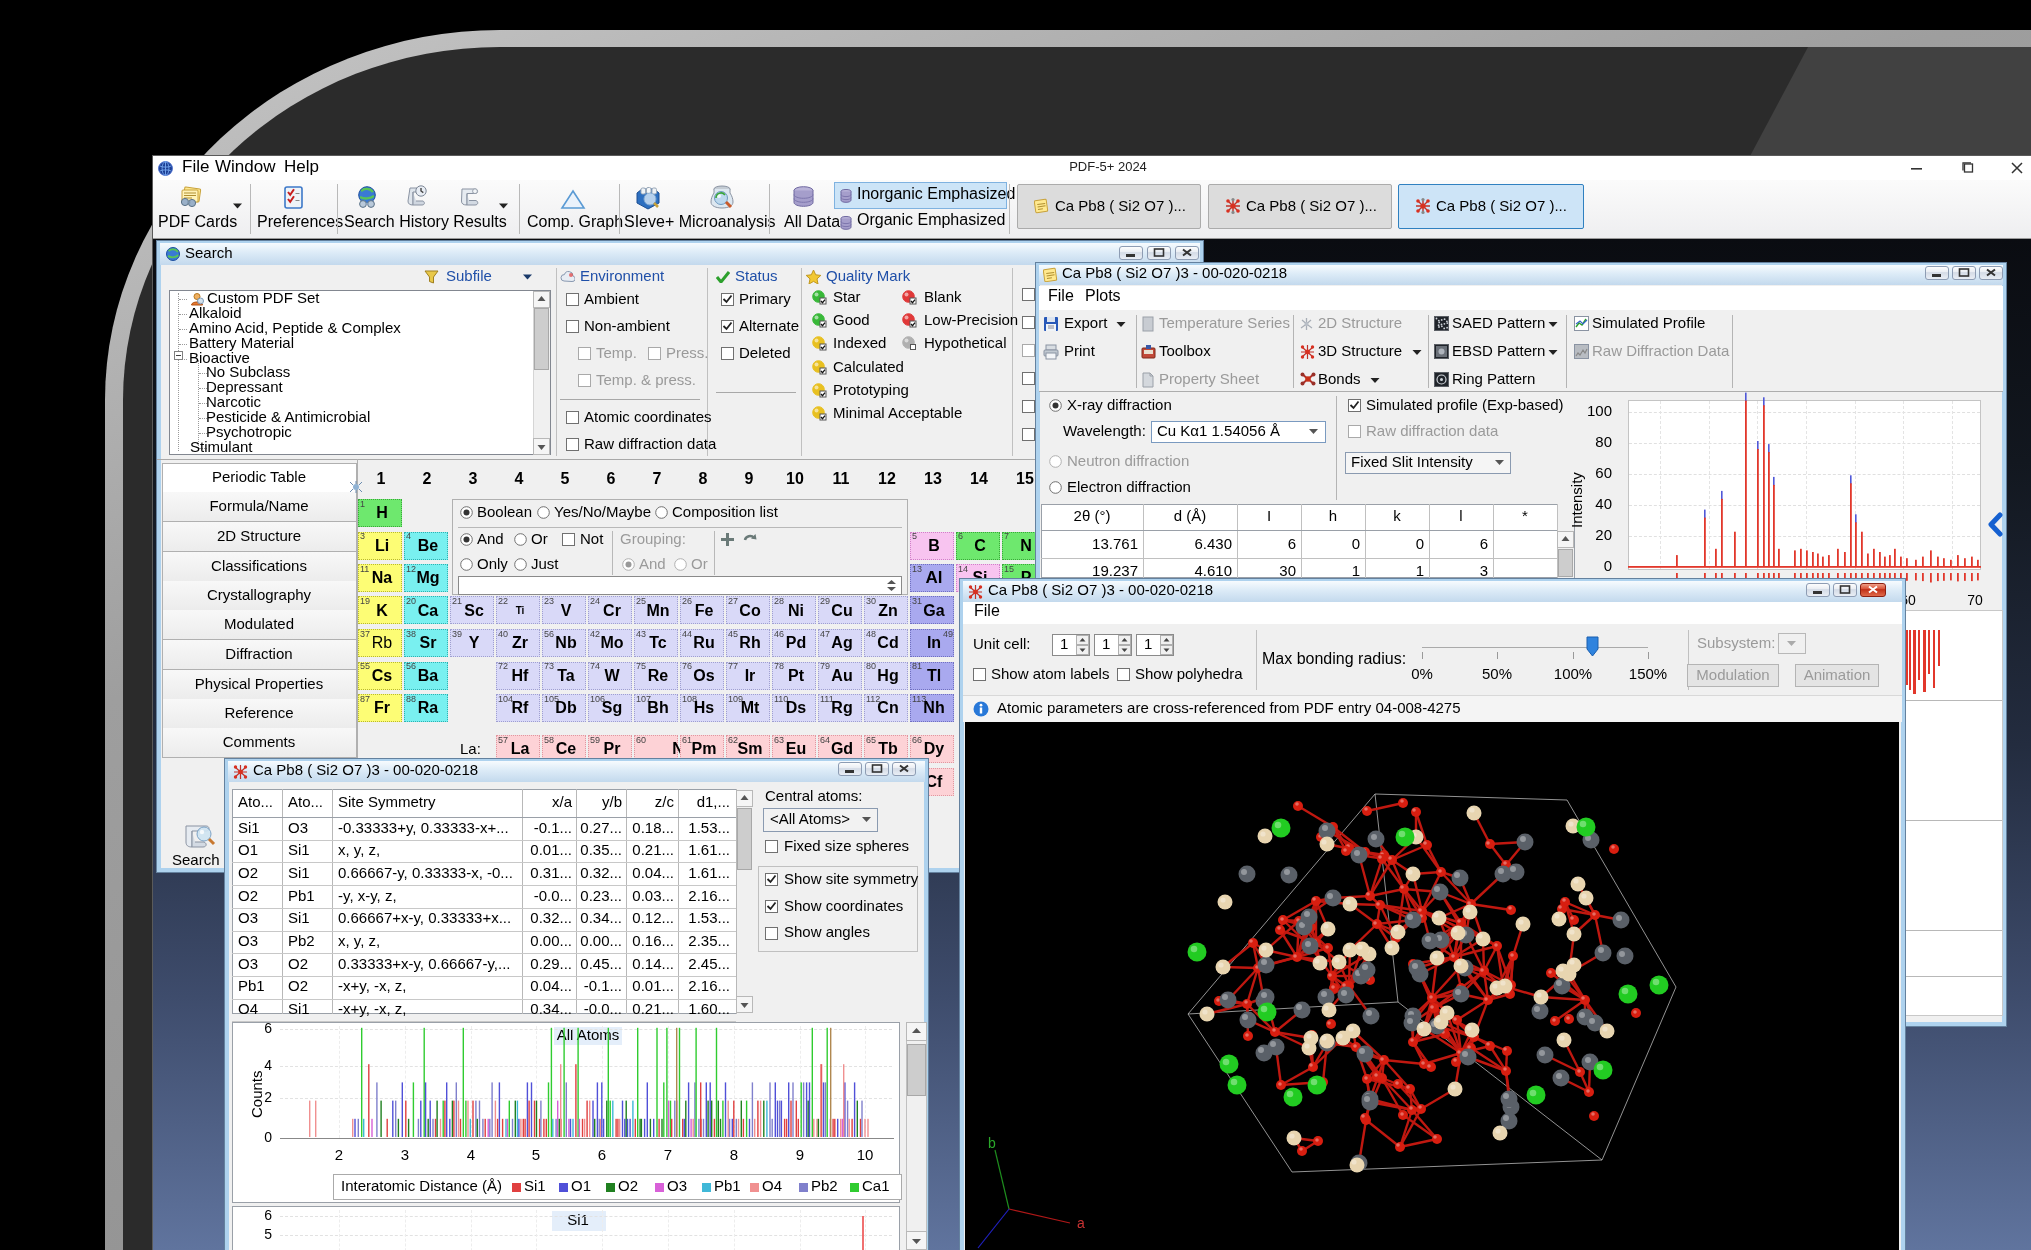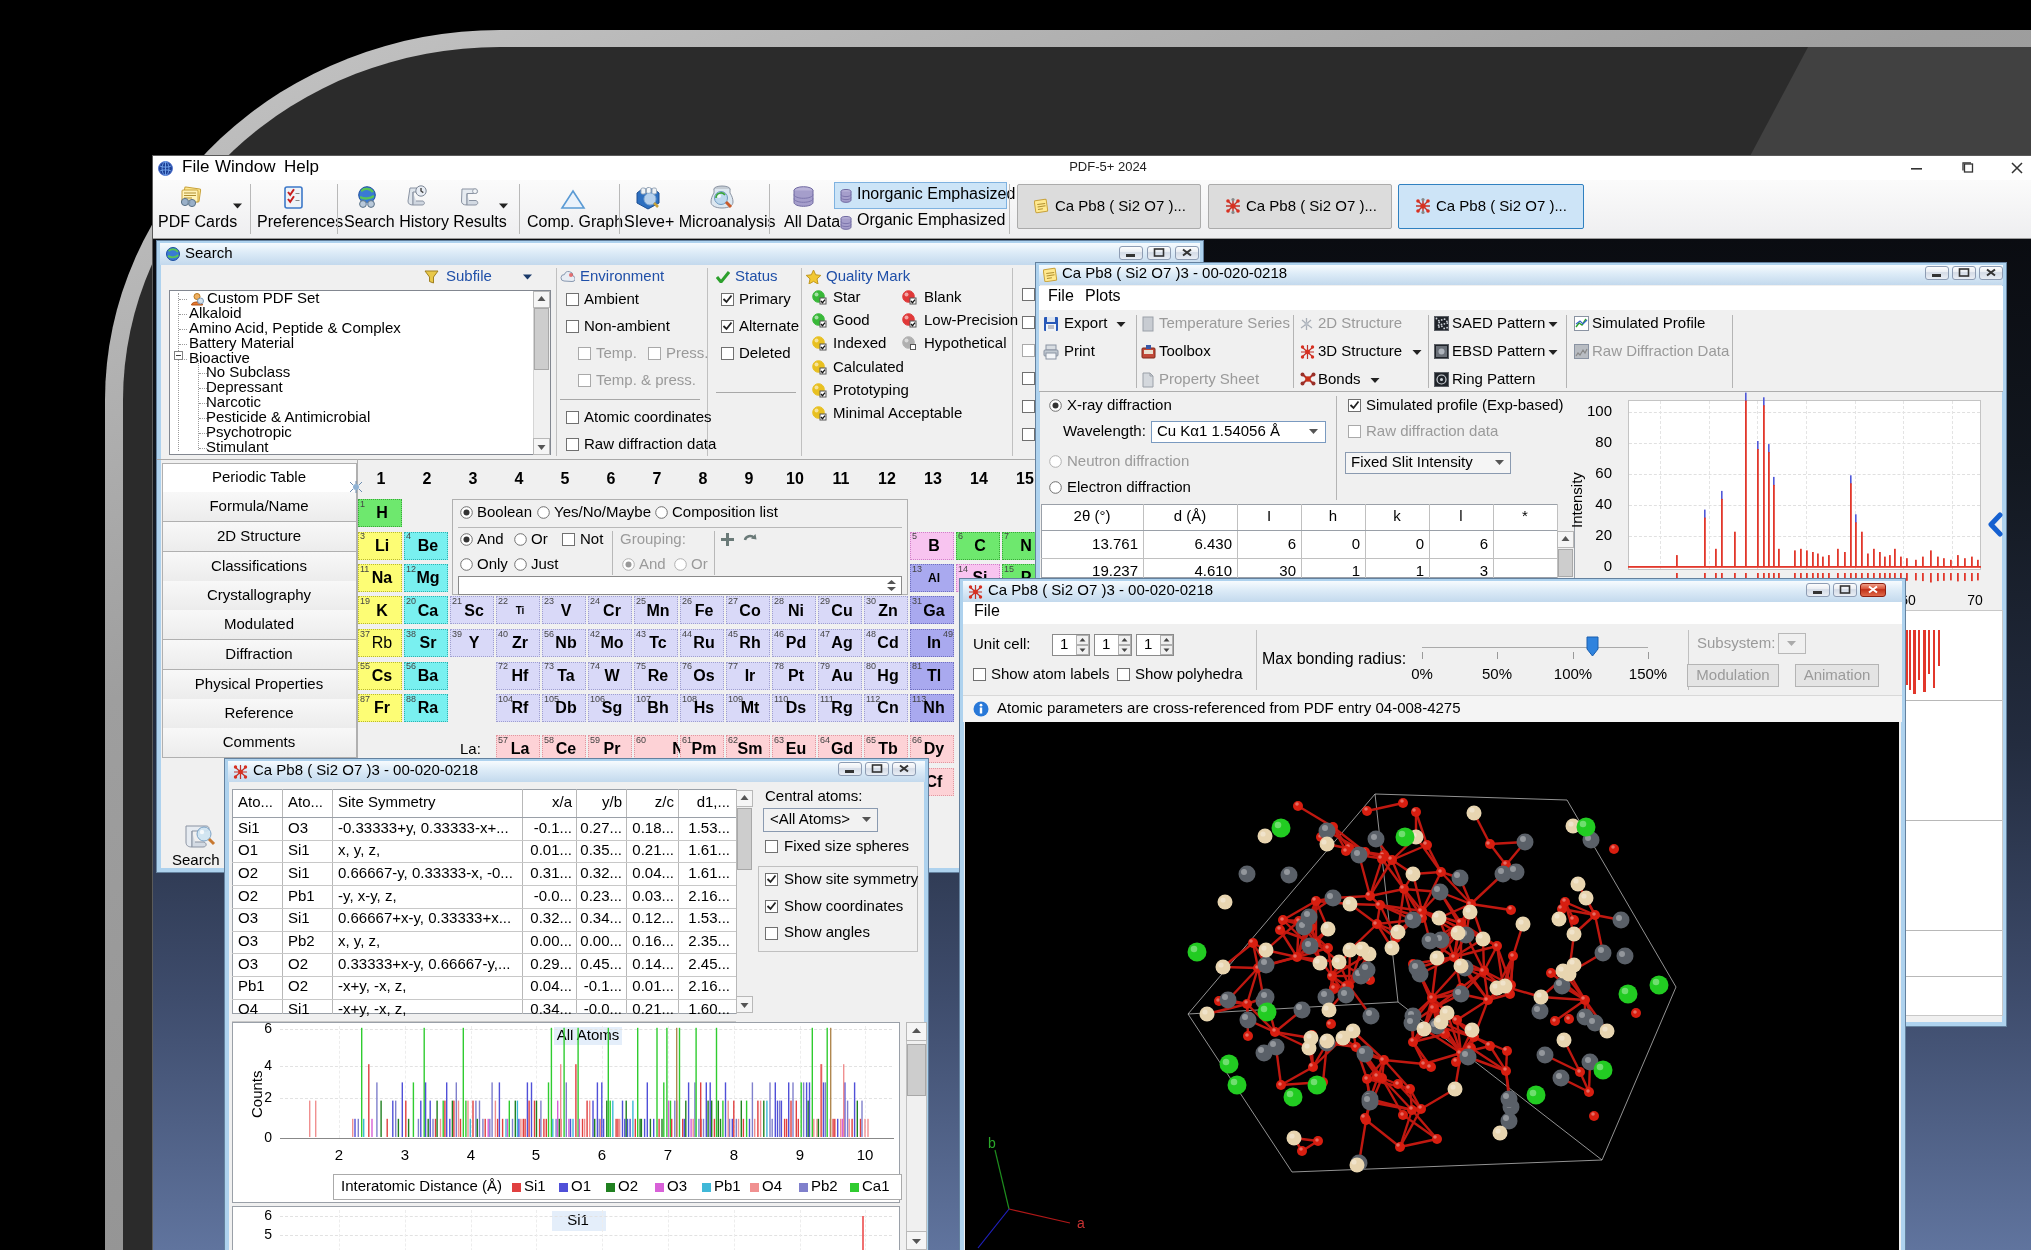--- a/index.html
+++ b/index.html
@@ -208,21 +208,21 @@
     <div style="position:absolute;left:50px;top:124px;font-size:15px;line-height:15px;white-space:nowrap;">No Subclass</div>
     <div style="position:absolute;left:43px;top:148px;width:8px;height:1px;border-top:1px dotted #9a9a9a;"></div>
     <div style="position:absolute;left:50px;top:139px;font-size:15px;line-height:15px;white-space:nowrap;">Depressant</div>
     <div style="position:absolute;left:43px;top:163px;width:8px;height:1px;border-top:1px dotted #9a9a9a;"></div>
     <div style="position:absolute;left:50px;top:154px;font-size:15px;line-height:15px;white-space:nowrap;">Narcotic</div>
     <div style="position:absolute;left:43px;top:178px;width:8px;height:1px;border-top:1px dotted #9a9a9a;"></div>
     <div style="position:absolute;left:50px;top:169px;font-size:15px;line-height:15px;white-space:nowrap;">Pesticide &amp; Antimicrobial</div>
     <div style="position:absolute;left:43px;top:193px;width:8px;height:1px;border-top:1px dotted #9a9a9a;"></div>
     <div style="position:absolute;left:50px;top:184px;font-size:15px;line-height:15px;white-space:nowrap;">Psychotropic</div>
     <div style="position:absolute;left:43px;top:208px;width:8px;height:1px;border-top:1px dotted #9a9a9a;"></div>
-    <div style="position:absolute;left:50px;top:199px;font-size:15px;line-height:15px;white-space:nowrap;">Stimulant</div>
+    <div style="position:absolute;left:34px;top:199px;font-size:15px;line-height:15px;white-space:nowrap;">Stimulant</div>
     <svg style="position:absolute;left:18px;top:111px;" width="9" height="9">
       <rect x="0.5" y="0.5" width="8" height="8" fill="#fff" stroke="#808080"></rect>
       <path d="M2 4.5h5" stroke="#404040"></path>
     </svg>
     <div style="position:absolute;left:400px;top:28px;width:1px;height:188px;background:#c0c0c0;"></div>
     <div style="position:absolute;left:551px;top:28px;width:1px;height:188px;background:#c0c0c0;"></div>
     <div style="position:absolute;left:645px;top:28px;width:1px;height:188px;background:#c0c0c0;"></div>
     <div style="position:absolute;left:856px;top:28px;width:1px;height:188px;background:#c0c0c0;"></div>
     <svg style="position:absolute;left:404px;top:31px;" width="15" height="12">
       <path d="M4 10a3.2 3.2 0 01.4-6.4A4.4 4.4 0 0113 5a2.8 2.8 0 01-1 5.5z" fill="#e8edf4" stroke="#8898b0"></path>
@@ -429,21 +429,21 @@
     <div style="position:absolute;left:848px;top:292px;font-size:9px;line-height:9px;white-space:nowrap;color:#444;">7</div>
     <div style="position:absolute;left:870px;top:298px;transform:translateX(-50%);font-size:16px;line-height:16px;white-space:nowrap;font-weight:bold;">N</div>
     <div style="position:absolute;left:202px;top:324px;width:44px;height:28px;background:#fdfd75;border:1px dotted #b8b830;"></div>
     <div style="position:absolute;left:204px;top:325px;font-size:9px;line-height:9px;white-space:nowrap;color:#444;">11</div>
     <div style="position:absolute;left:226px;top:330px;transform:translateX(-50%);font-size:16px;line-height:16px;white-space:nowrap;font-weight:bold;">Na</div>
     <div style="position:absolute;left:248px;top:324px;width:44px;height:28px;background:#79f0f0;border:1px dotted #30b0b0;"></div>
     <div style="position:absolute;left:250px;top:325px;font-size:9px;line-height:9px;white-space:nowrap;color:#444;">12</div>
     <div style="position:absolute;left:272px;top:330px;transform:translateX(-50%);font-size:16px;line-height:16px;white-space:nowrap;font-weight:bold;">Mg</div>
     <div style="position:absolute;left:754px;top:324px;width:44px;height:28px;background:#a9a9ef;border:1px dotted #7070c0;"></div>
     <div style="position:absolute;left:756px;top:325px;font-size:9px;line-height:9px;white-space:nowrap;color:#444;">13</div>
-    <div style="position:absolute;left:778px;top:330px;transform:translateX(-50%);font-size:12px;line-height:16px;white-space:nowrap;font-weight:bold;">Al</div>
+    <div style="position:absolute;left:778px;top:330px;transform:translateX(-50%);font-size:17px;line-height:16px;white-space:nowrap;font-weight:bold;">Al</div>
     <div style="position:absolute;left:800px;top:324px;width:44px;height:28px;background:#f8c4f0;border:1px dotted #d080c8;"></div>
     <div style="position:absolute;left:802px;top:325px;font-size:9px;line-height:9px;white-space:nowrap;color:#444;">14</div>
     <div style="position:absolute;left:824px;top:330px;transform:translateX(-50%);font-size:16px;line-height:16px;white-space:nowrap;font-weight:bold;">Si</div>
     <div style="position:absolute;left:846px;top:324px;width:44px;height:28px;background:#6ee86e;border:1px dotted #3aa83a;"></div>
     <div style="position:absolute;left:848px;top:325px;font-size:9px;line-height:9px;white-space:nowrap;color:#444;">15</div>
     <div style="position:absolute;left:870px;top:330px;transform:translateX(-50%);font-size:16px;line-height:16px;white-space:nowrap;font-weight:bold;">P</div>
     <div style="position:absolute;left:202px;top:356px;width:44px;height:28px;background:#fdfd75;border:1px dotted #b8b830;"></div>
     <div style="position:absolute;left:204px;top:357px;font-size:9px;line-height:9px;white-space:nowrap;color:#444;">19</div>
     <div style="position:absolute;left:226px;top:363px;transform:translateX(-50%);font-size:16px;line-height:16px;white-space:nowrap;font-weight:bold;">K</div>
     <div style="position:absolute;left:248px;top:356px;width:44px;height:28px;background:#79f0f0;border:1px dotted #30b0b0;"></div>

